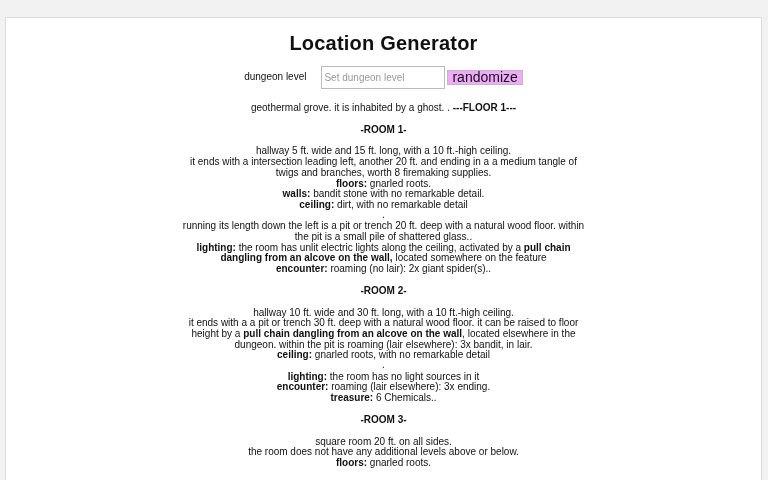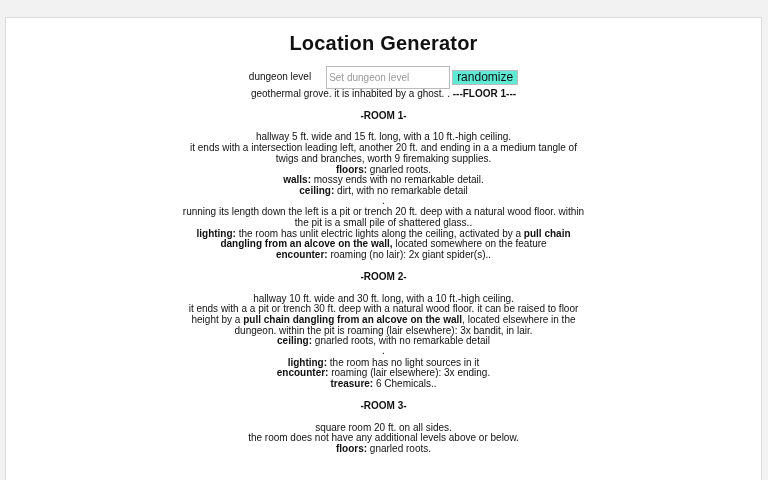--- a/index.html
+++ b/index.html
@@ -17,25 +17,25 @@
     .content { width: 410px; margin: 0 auto; text-align: center; font-size: 10px; line-height: 10.7px; }
     h1 { font-size: 20px; font-weight: bold; margin: 13px 0 0 0; line-height: 24px; letter-spacing: 0.2px; }
     .controls { margin-top: 11px; display: flex; justify-content: center; align-items: center; font-size: 10px; }
     .controls label { margin-right: 15px; }
     .controls input {
       width: 118px; height: 13px; font-size: 10px; padding: 4px 2px;
       border: 1px solid #bbb; font-family: "Liberation Sans", sans-serif; color: #333;
     }
     .controls input::placeholder { color: #999; }
     .controls button {
-      margin-left: 2px; height: 15px; font-size: 12px; padding: 0 4px;
-      background: #5eead4; border: 1px solid #bbb; font-family: "Liberation Sans", sans-serif;
+      margin-left: 2px; height: 15px; font-size: 14px; padding: 0 4px;
+      background: #f0abfc; border: 1px solid #bbb; font-family: "Liberation Sans", sans-serif;
       color: #111; line-height: 13px;
     }
-    .intro { margin-top: 0; }
+    .intro { margin-top: 14px; }
     .room-title { font-weight: bold; margin-top: 11px; margin-bottom: 11px; }
     .line { display: block; }
     b { font-weight: bold; }
     .dot { display: block; height: 10.7px; line-height: 8px; }
   </style>
 </head>
 <body>
 
 <div class="card">
   <div class="content">
@@ -47,23 +47,23 @@
       <button>randomize</button>
     </div>
 
     <div class="intro">
       <span>geothermal grove. it is inhabited by a ghost. . </span><b>---FLOOR 1---</b>
     </div>
 
     <div>
       <div class="room-title">-ROOM 1-</div>
       <span class="line">hallway 5 ft. wide and 15 ft. long, with a 10 ft.-high ceiling.</span>
-      <span class="line">it ends with a intersection leading left, another 20 ft. and ending in a a medium tangle of twigs and branches, worth 9 firemaking supplies.</span>
+      <span class="line">it ends with a intersection leading left, another 20 ft. and ending in a a medium tangle of twigs and branches, worth 8 firemaking supplies.</span>
       <span class="line"><b>floors:</b><span> gnarled roots.</span></span>
-      <span class="line"><b>walls:</b><span> mossy ends with no remarkable detail.</span></span>
+      <span class="line"><b>walls:</b><span> bandit stone with no remarkable detail.</span></span>
       <span class="line"><b>ceiling:</b><span> dirt, with no remarkable detail</span></span>
       <span class="dot">.</span>
       <span class="line">running its length down the left is a pit or trench 20 ft. deep with a natural wood floor. within the pit is a small pile of shattered glass..</span>
       <span class="line"><b>lighting:</b><span> the room has unlit electric lights along the ceiling, activated by a </span><b>pull chain dangling from an alcove on the wall,</b><span> located somewhere on the feature</span></span>
       <span class="line"><b>encounter:</b><span> roaming (no lair): 2x giant spider(s)..</span></span>
     </div>
 
     <div>
       <div class="room-title">-ROOM 2-</div>
       <span class="line">hallway 10 ft. wide and 30 ft. long, with a 10 ft.-high ceiling.</span>

